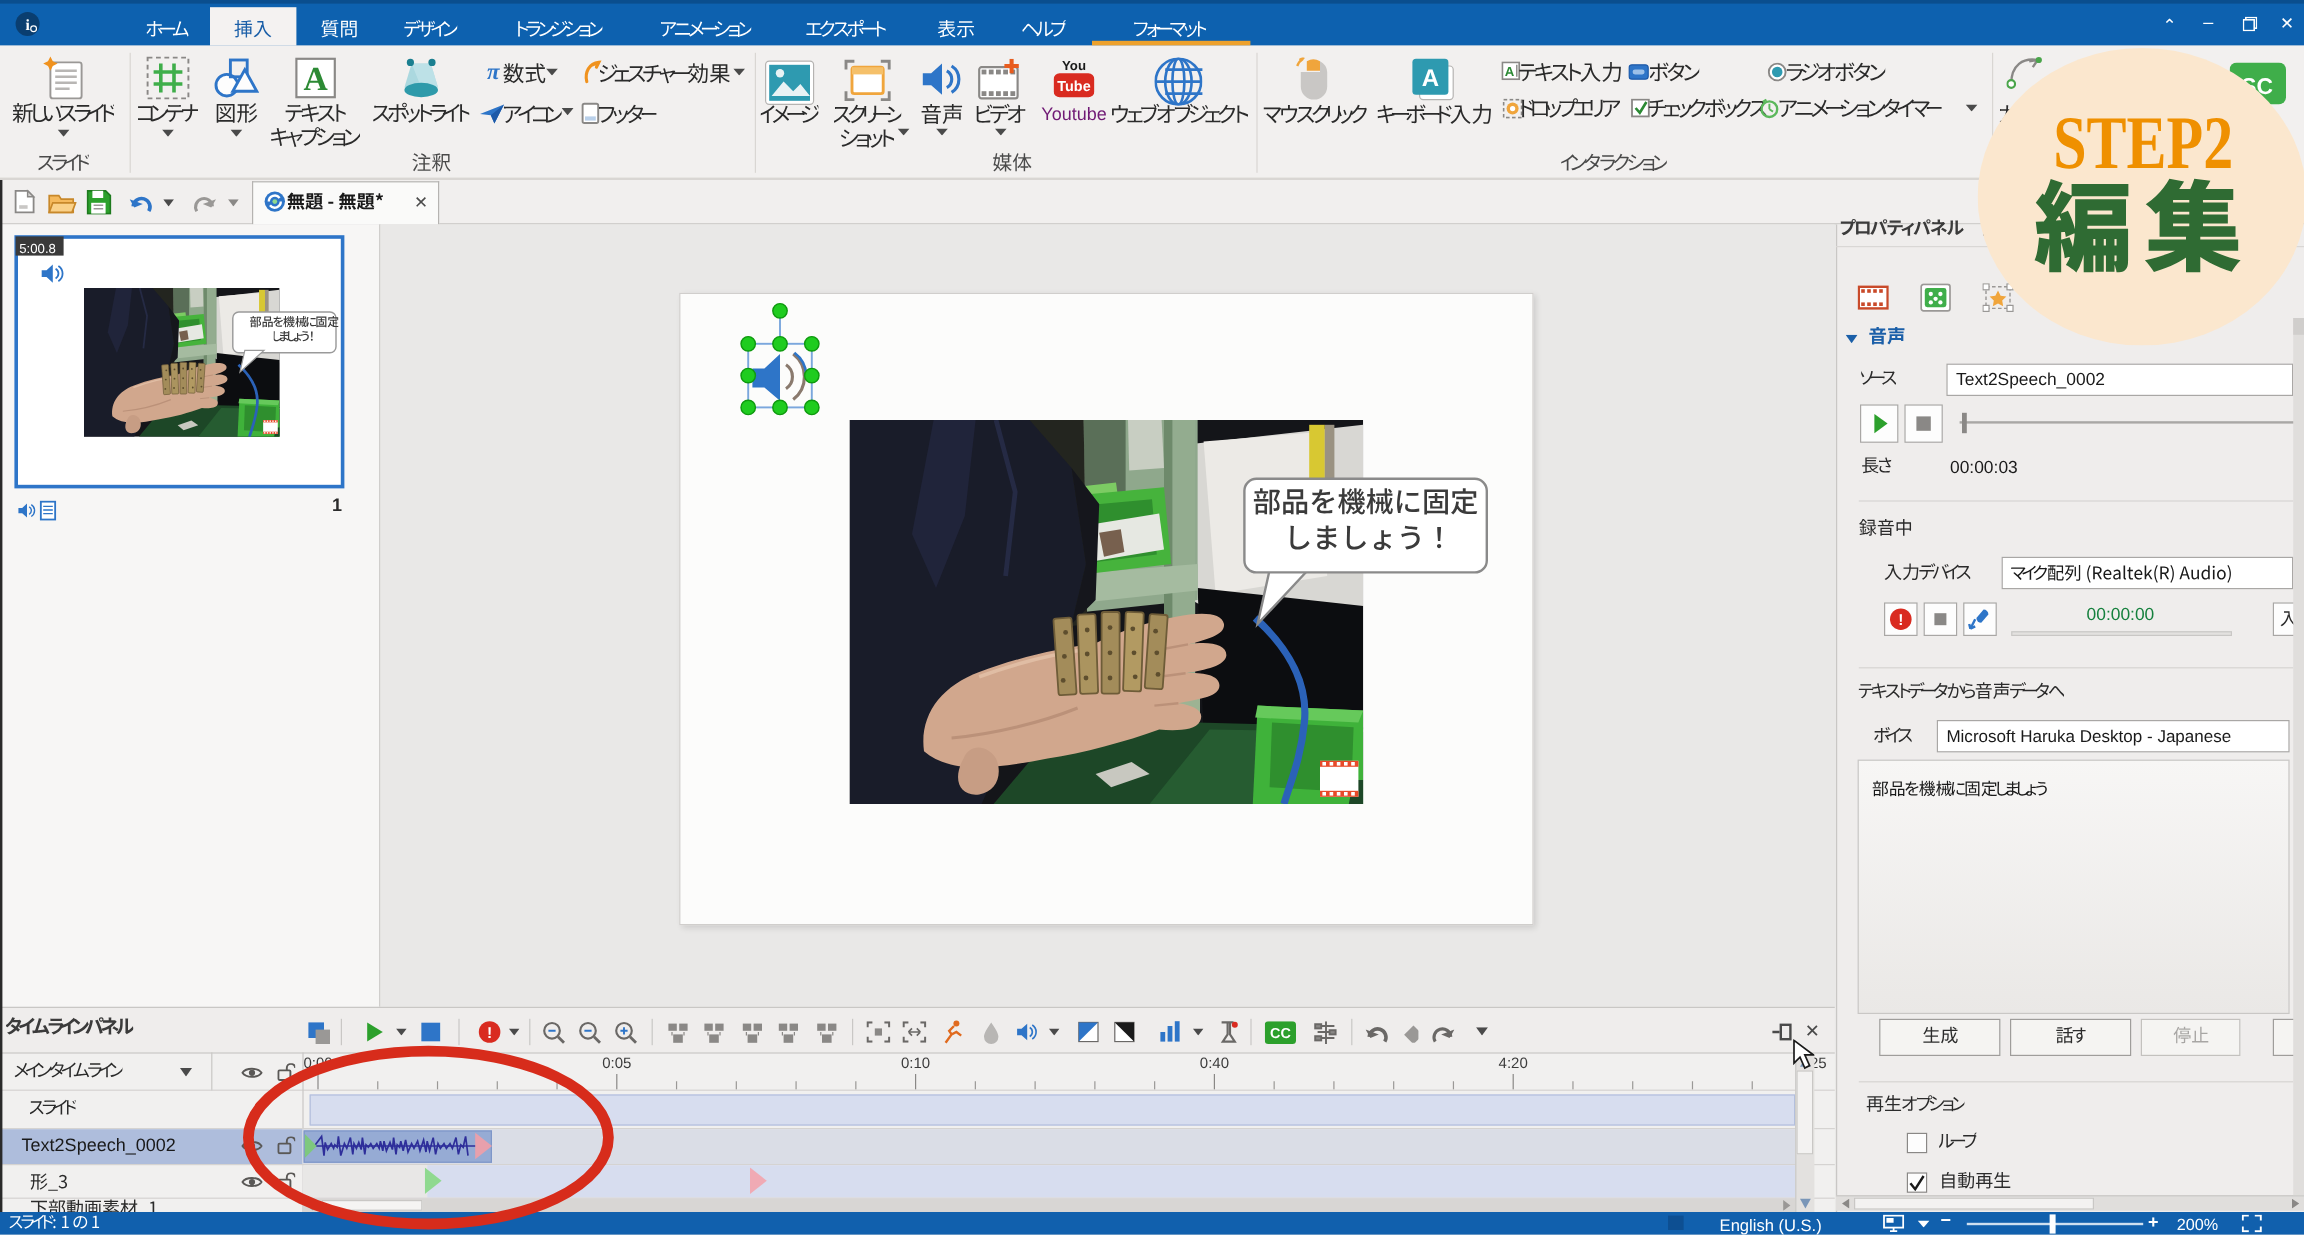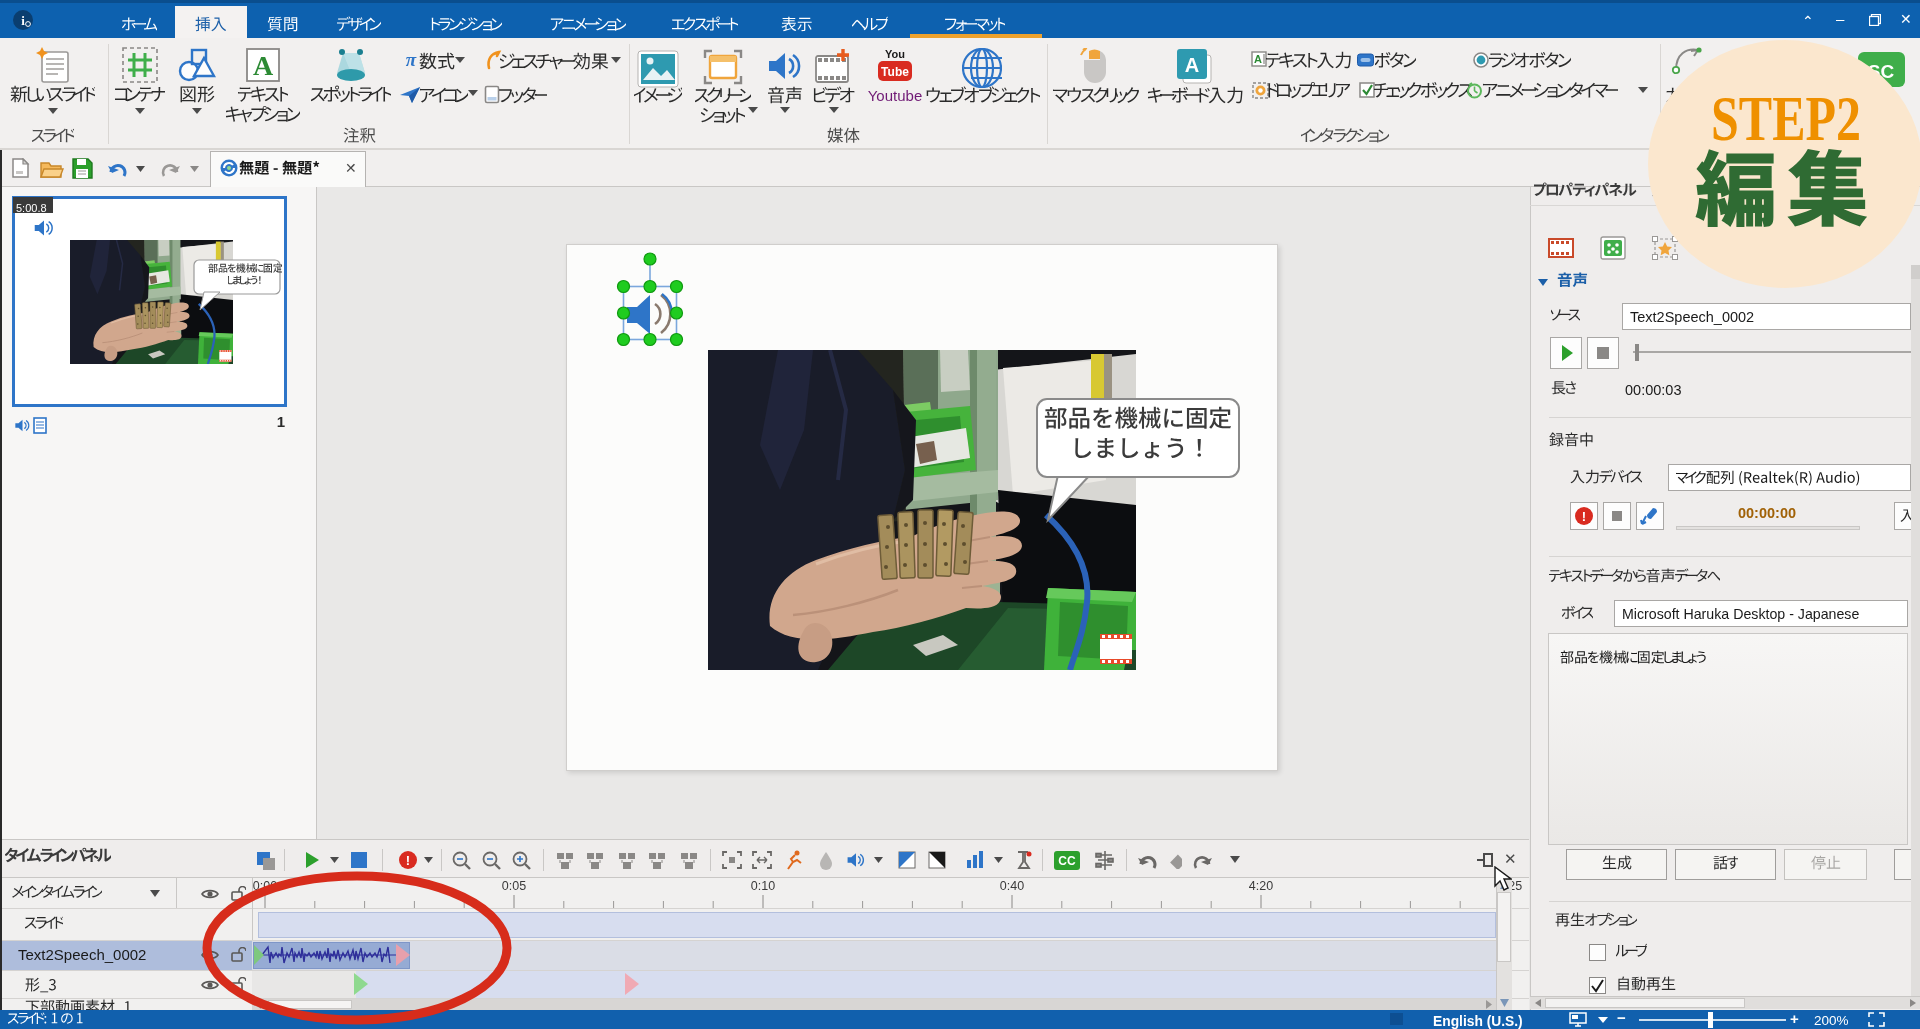--- a/index.html
+++ b/index.html
@@ -1132,21 +1132,21 @@
       <circle cx="13" cy="13" r="9" fill="#d92b20"></circle>
       <text x="13" y="18" font-size="13" font-weight="bold" fill="#fff" text-anchor="middle" font-family="Liberation Sans">!</text>
     </svg></div>
 <div class="ab" style="left:1603px;top:502px;width:28px;height:28px;background:#fdfdfd;border:1px solid #a9a7a5"><svg width="26" height="26">
       <rect x="8" y="8" width="10" height="10" fill="#8a8886"></rect>
     </svg></div>
 <div class="ab" style="left:1636px;top:502px;width:28px;height:28px;background:#fdfdfd;border:1px solid #a9a7a5"><svg width="26" height="26">
       <path d="M16 5a4 4 0 014 4l-6 7a4 4 0 01-4-4z" fill="#2e75c8"></path>
       <path d="M9 13l-4 8m0 0l4-2m-4 2l-1-4" stroke="#2e75c8" stroke-width="2" fill="none"></path>
     </svg></div>
-<div class="lat" style="left:1767px;top:505px;font-size:14.5px;color:#a16207;font-weight:700;transform:translateX(-50%);">00:00:00</div>
+<div class="lat" style="left:1767px;top:505px;font-size:14.5px;color:#15803d;font-weight:400;transform:translateX(-50%);">00:00:00</div>
 <div class="ab" style="left:1676px;top:526px;width:184px;height:4px;background:#e3e1df;border:1px solid #c9c7c5"></div>
 <div class="ab" style="left:1894px;top:502px;width:26px;height:28px;background:#fdfdfd;border:1px solid #a9a7a5"></div>
 <svg class="jt " style="left:1900.0px;top:508.0px;" width="14.5" height="17.1">
     <g transform="translate(0,12.76) scale(0.01450,-0.01450)" fill="#2b2b2b">
       <use href="#g4" xlink:href="#g4" x="0"></use>
     </g>
   </svg>
 <div class="ab" style="left:1549px;top:556px;width:362px;height:1px;background:#d6d4d2"></div>
 <svg class="jt " style="left:1549.0px;top:568.0px;" width="171.0" height="17.7">
     <g transform="translate(0,13.20) scale(0.01500,-0.01500)" fill="#2b2b2b">
@@ -1588,21 +1588,21 @@
       <use href="#g12" xlink:href="#g12" x="570"></use>
       <use href="#g9" xlink:href="#g9" x="1195"></use>
       <use href="#g32" xlink:href="#g32" x="1750"></use>
       <use href="#g149" xlink:href="#g149" x="2530"></use>
       <use href="#g148" xlink:href="#g148" x="3032"></use>
       <use href="#g150" xlink:href="#g150" x="3711"></use>
       <use href="#g148" xlink:href="#g148" x="4835"></use>
     </g>
   </svg>
 <div class="ab" style="left:1390px;top:1013px;width:13px;height:12px;background:#0d4f92"></div>
-<div class="lat" style="left:1433px;top:1014px;font-size:13.8px;color:#fff;font-weight:700;">English (U.S.)</div>
+<div class="lat" style="left:1433px;top:1014px;font-size:13.8px;color:#fff;font-weight:400;">English (U.S.)</div>
 <svg class="ic" style="left:1569px;top:1012px" width="18" height="15">
     <rect x="1" y="1" width="16" height="10" fill="none" stroke="#fff" stroke-width="1.5"></rect>
     <path d="M6 14h6M9 11v3" stroke="#fff" stroke-width="1.5"></path>
     <path d="M3 3h6v4H3z" fill="#fff"></path>
   </svg>
 <svg class="ic" style="left:1598px;top:1017px" width="10" height="6">
     <path d="M0 0h10L5.0 6z" fill="#fff"></path>
   </svg>
 <div class="lat" style="left:1617px;top:1009px;font-size:15.0px;color:#fff;font-weight:700;">−</div>
 <div class="ab" style="left:1639px;top:1019px;width:147px;height:2px;background:#cfe0f0"></div>

